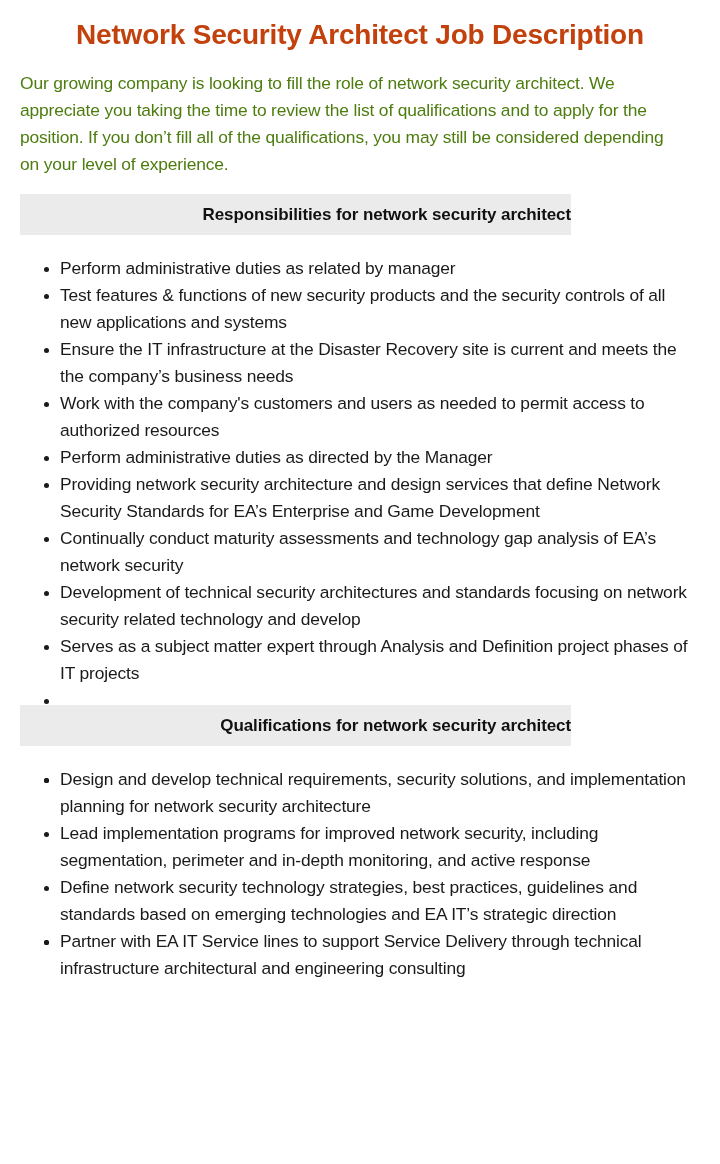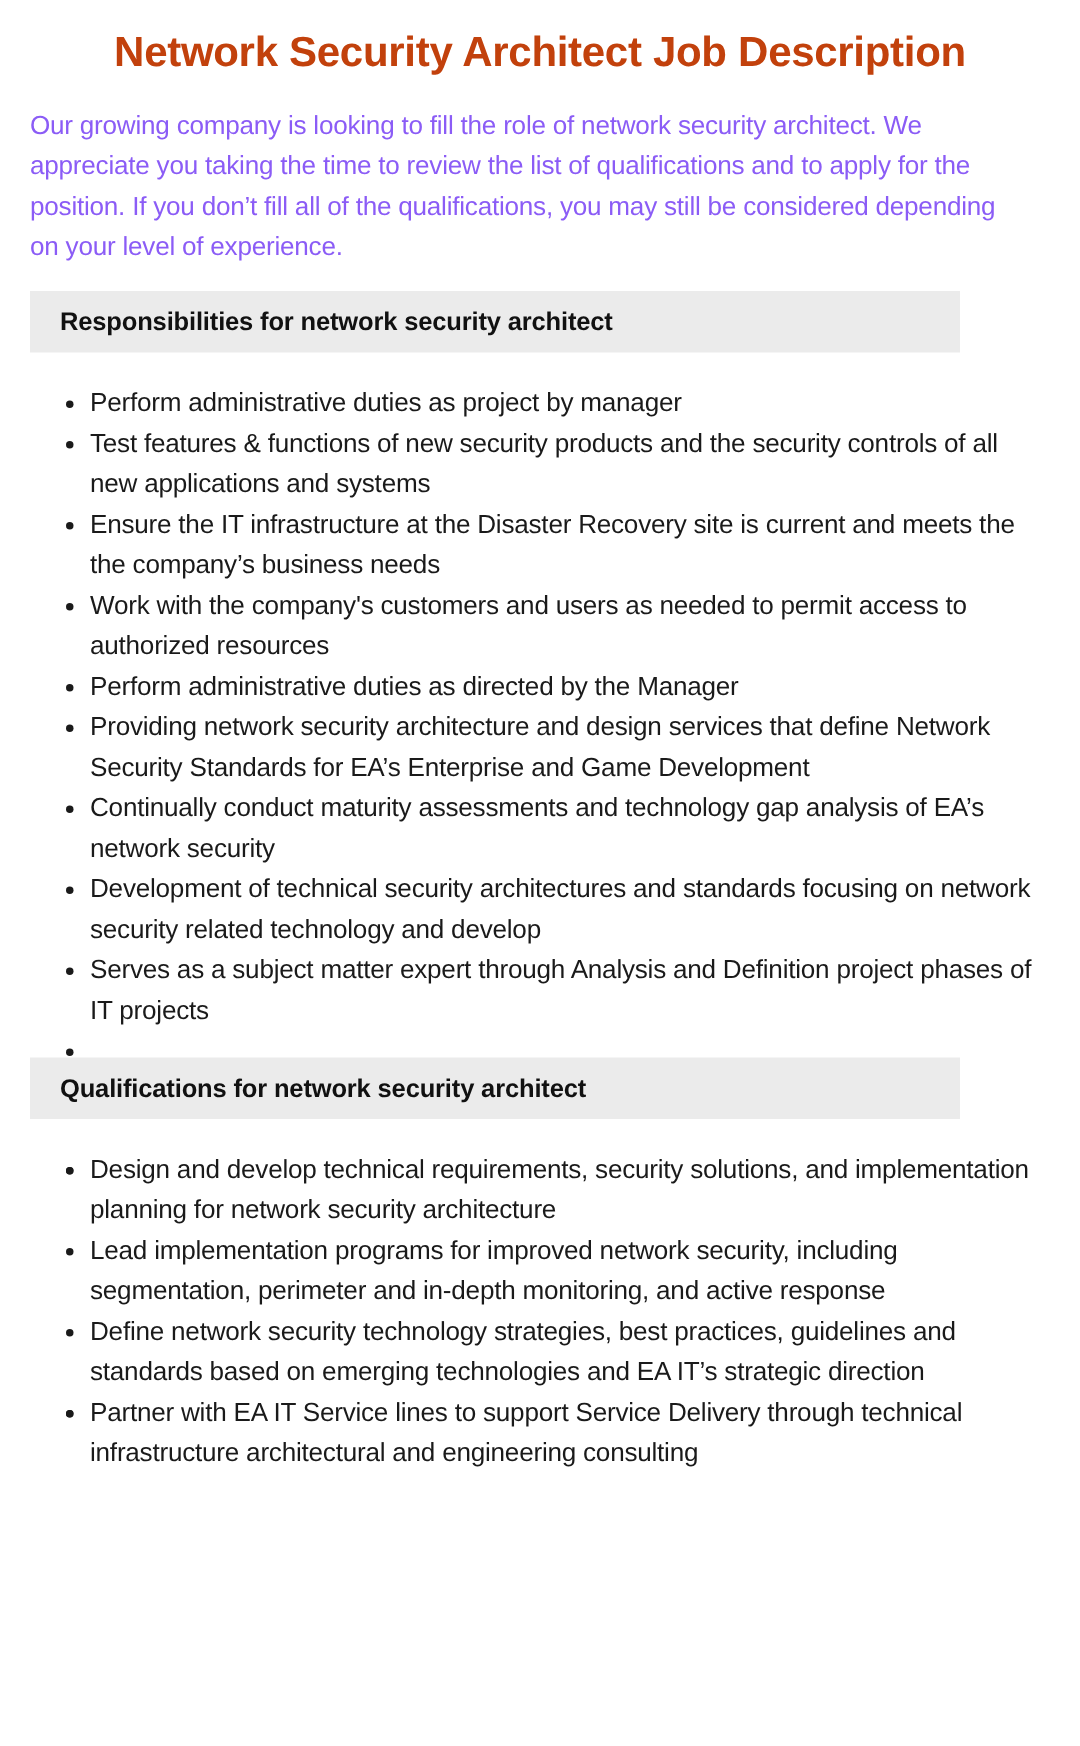--- a/index.html
+++ b/index.html
@@ -27,32 +27,33 @@
       text-align: center;
       line-height: 42px;
       letter-spacing: -0.2px;
       color: #c2410c;
       white-space: nowrap;
     }
     .intro {
       margin: 14px 13px 0 0;
       font-size: 17.4px;
       line-height: 27px;
-      color: #8b5cf6;
+      color: #4d7c0f;
       letter-spacing: -0.15px;
     }
     .section-header {
       margin-top: 16px;
-      width: 620px;
+      width: 551px;
       height: 41px;
       background: #ebebeb;
       box-sizing: border-box;
       padding-left: 20px;
       display: flex;
       align-items: center;
+      justify-content: flex-end;
     }
     .section-header h2 {
       margin: 0;
       font-size: 17px;
       font-weight: bold;
       color: #111111;
       letter-spacing: -0.1px;
     }
     .section-header.second {
       margin-top: 18px;
@@ -84,21 +85,21 @@
 <body>
 
 <div class="page">
   <h1 class="title">Network Security Architect Job Description</h1>
   <p class="intro">Our growing company is looking to fill the role of network security architect. We appreciate you taking the time to review the list of qualifications and to apply for the position. If you don’t fill all of the qualifications, you may still be considered depending on your level of experience.</p>
 
   <div class="section-header">
     <h2>Responsibilities for network security architect</h2>
   </div>
   <ul class="bullets">
-    <li><span class="bullet"></span><span>Perform administrative duties as project by manager</span></li>
+    <li><span class="bullet"></span><span>Perform administrative duties as related by manager</span></li>
     <li><span class="bullet"></span><span>Test features &amp; functions of new security products and the security controls of all new applications and systems</span></li>
     <li><span class="bullet"></span><span>Ensure the IT infrastructure at the Disaster Recovery site is current and meets the the company’s business needs</span></li>
     <li><span class="bullet"></span><span>Work with the company's customers and users as needed to permit access to authorized resources</span></li>
     <li><span class="bullet"></span><span>Perform administrative duties as directed by the Manager</span></li>
     <li><span class="bullet"></span><span>Providing network security architecture and design services that define Network Security Standards for EA’s Enterprise and Game Development</span></li>
     <li><span class="bullet"></span><span>Continually conduct maturity assessments and technology gap analysis of EA’s network security</span></li>
     <li><span class="bullet"></span><span>Development of technical security architectures and standards focusing on network security related technology and develop</span></li>
     <li><span class="bullet"></span><span>Serves as a subject matter expert through Analysis and Definition project phases of IT projects</span></li>
     <li><span class="bullet"></span></li>
   </ul>

